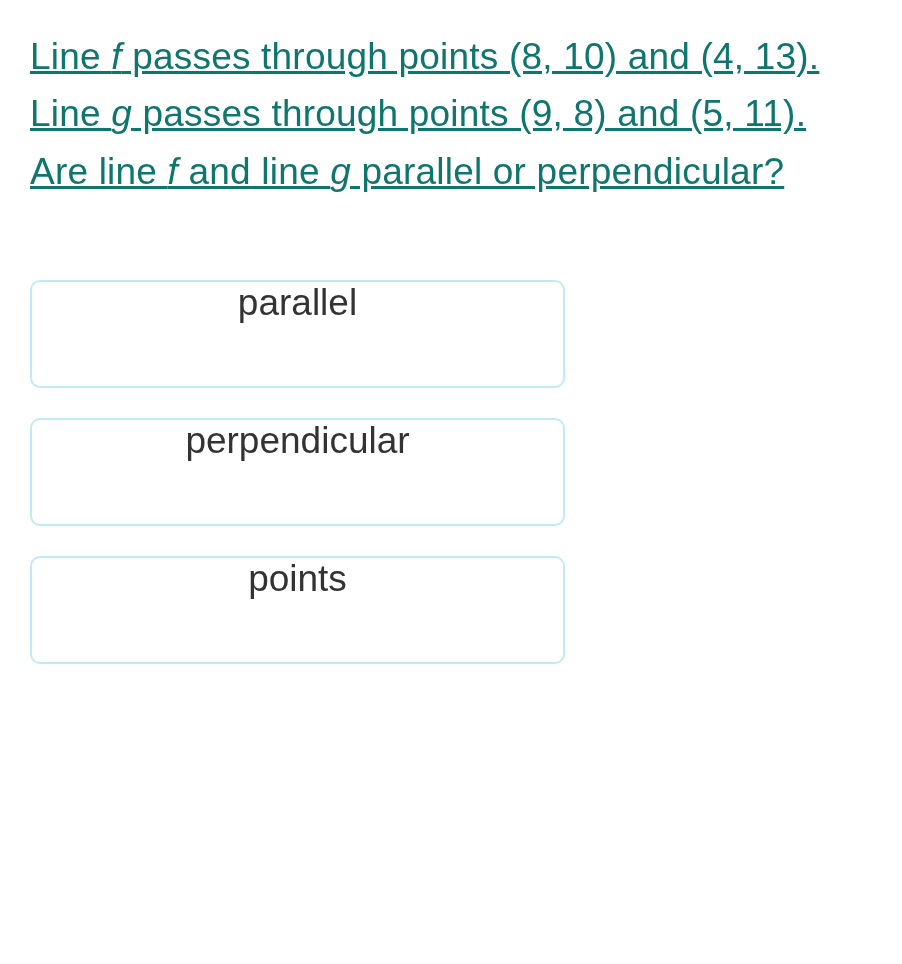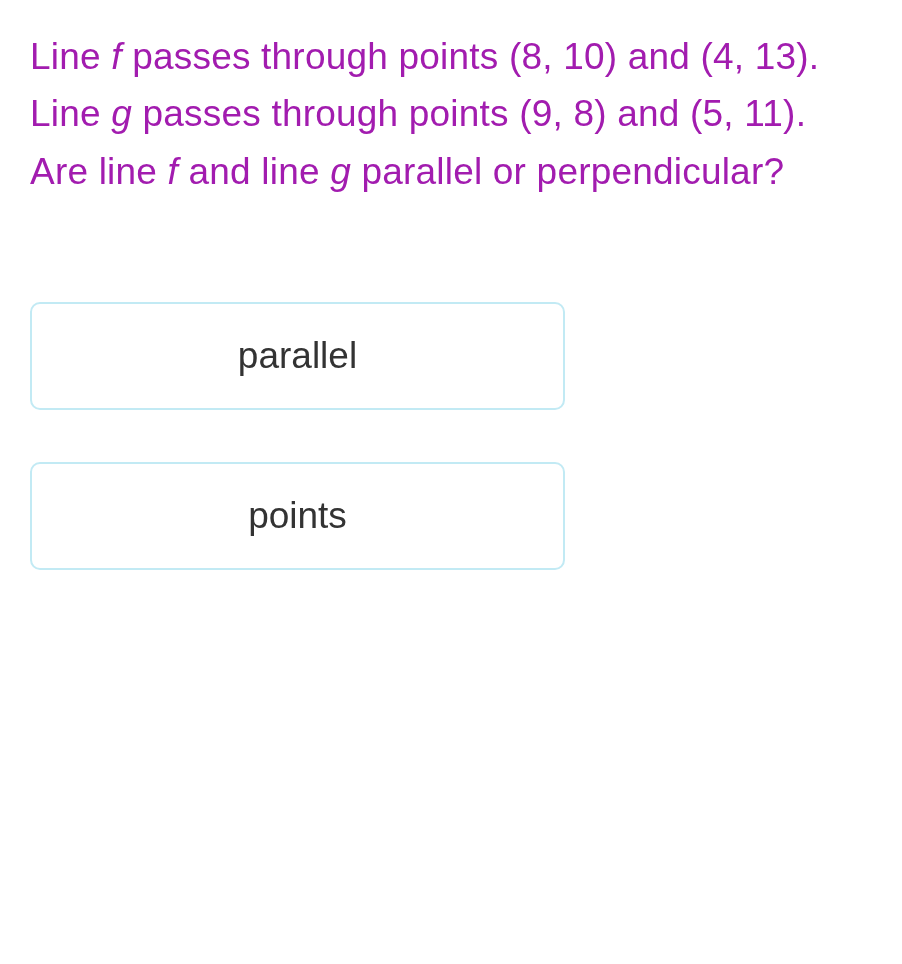--- a/index.html
+++ b/index.html
@@ -10,56 +10,59 @@
   body {
     font-family: Verdana, Geneva, sans-serif;
     background: #ffffff;
     padding: 28px 30px;
     width: 902px;
     color: #333333;
   }
   .question {
     font-size: 37px;
     line-height: 1.55;
-    color: #a21caf;
+    color: #0f766e;
     margin-bottom: 80px;
     letter-spacing: 0.2px;
+    text-decoration: underline;
   }
   .italic {
     font-style: italic;
   }
   .options {
     display: flex;
     flex-direction: column;
     gap: 30px;
   }
   .option-button {
     width: 535px;
     height: 108px;
     background: #ffffff;
     border: 2px solid #c2eaf4;
     border-radius: 10px;
     font-size: 37px;
     font-family: Verdana, Geneva, sans-serif;
     color: #333333;
     cursor: pointer;
     display: flex;
-    align-items: center;
+    align-items: flex-start;
     justify-content: center;
     text-align: center;
-    margin-top: 22px;
   }
 </style>
 </head>
 <body>
 
 <div class="question">
   <span>Line </span><span class="italic">f</span><span> passes through points (8, 10) and (4, 13). Line </span><span class="italic">g</span><span> passes through points (9, 8) and (5, 11). Are line </span><span class="italic">f</span><span> and line </span><span class="italic">g</span><span> parallel or perpendicular?</span>
 </div>
 
 <div class="options">
   <button class="option-button">
     <span>parallel</span>
   </button>
   <button class="option-button">
+    <span>perpendicular</span>
+  </button>
+  <button class="option-button">
     <span>points</span>
   </button>
 </div>
 
 </body></html>

